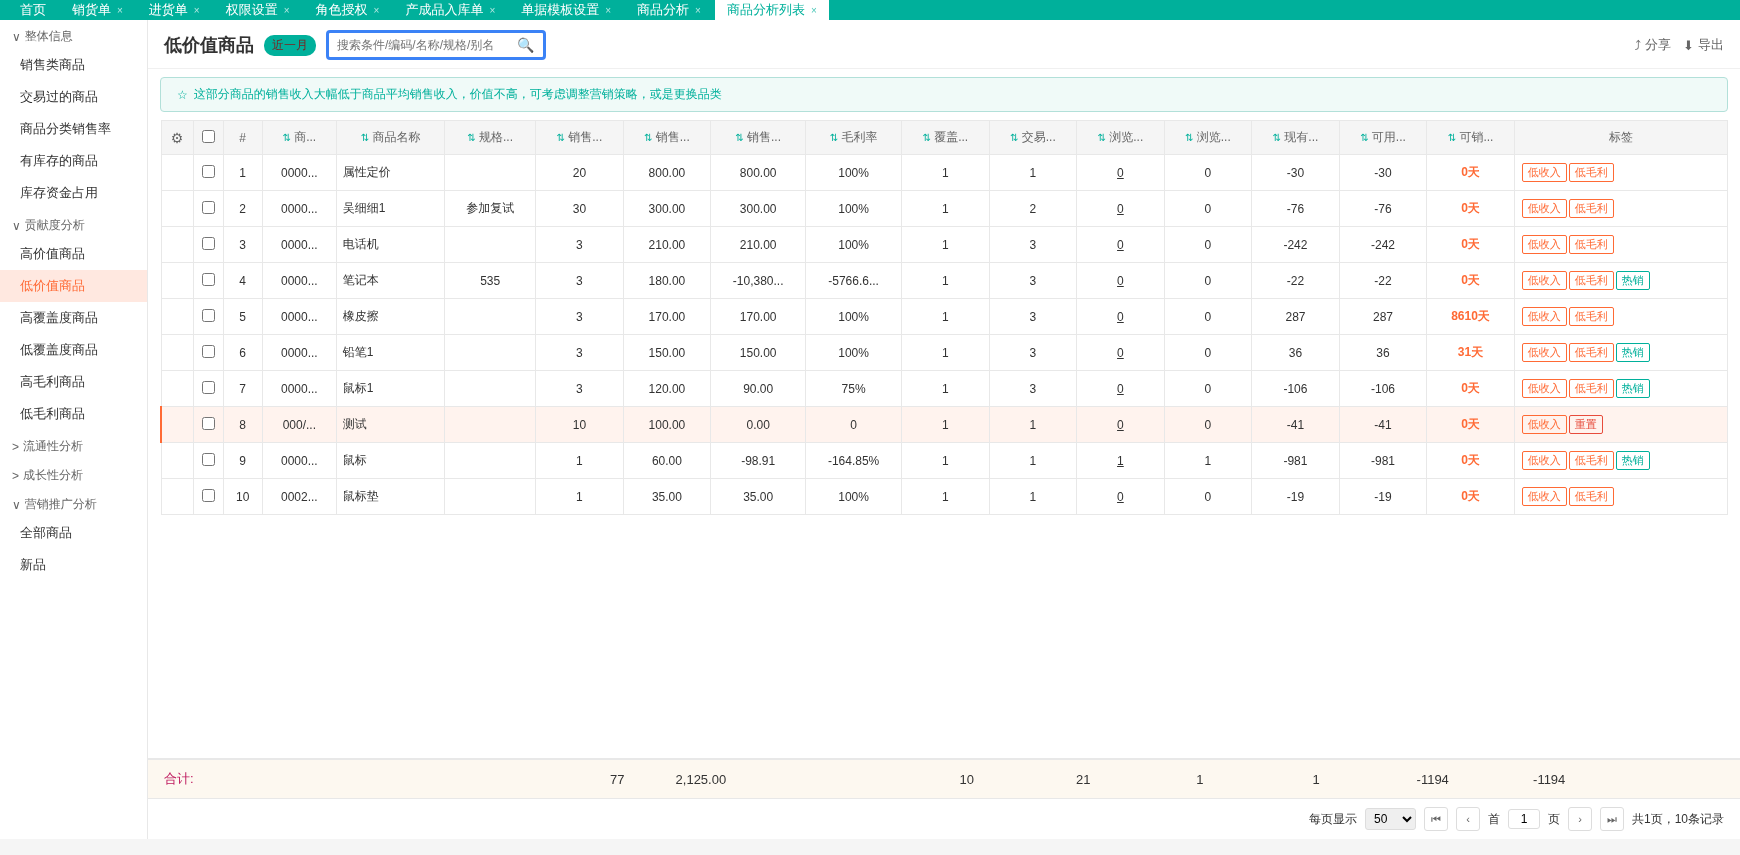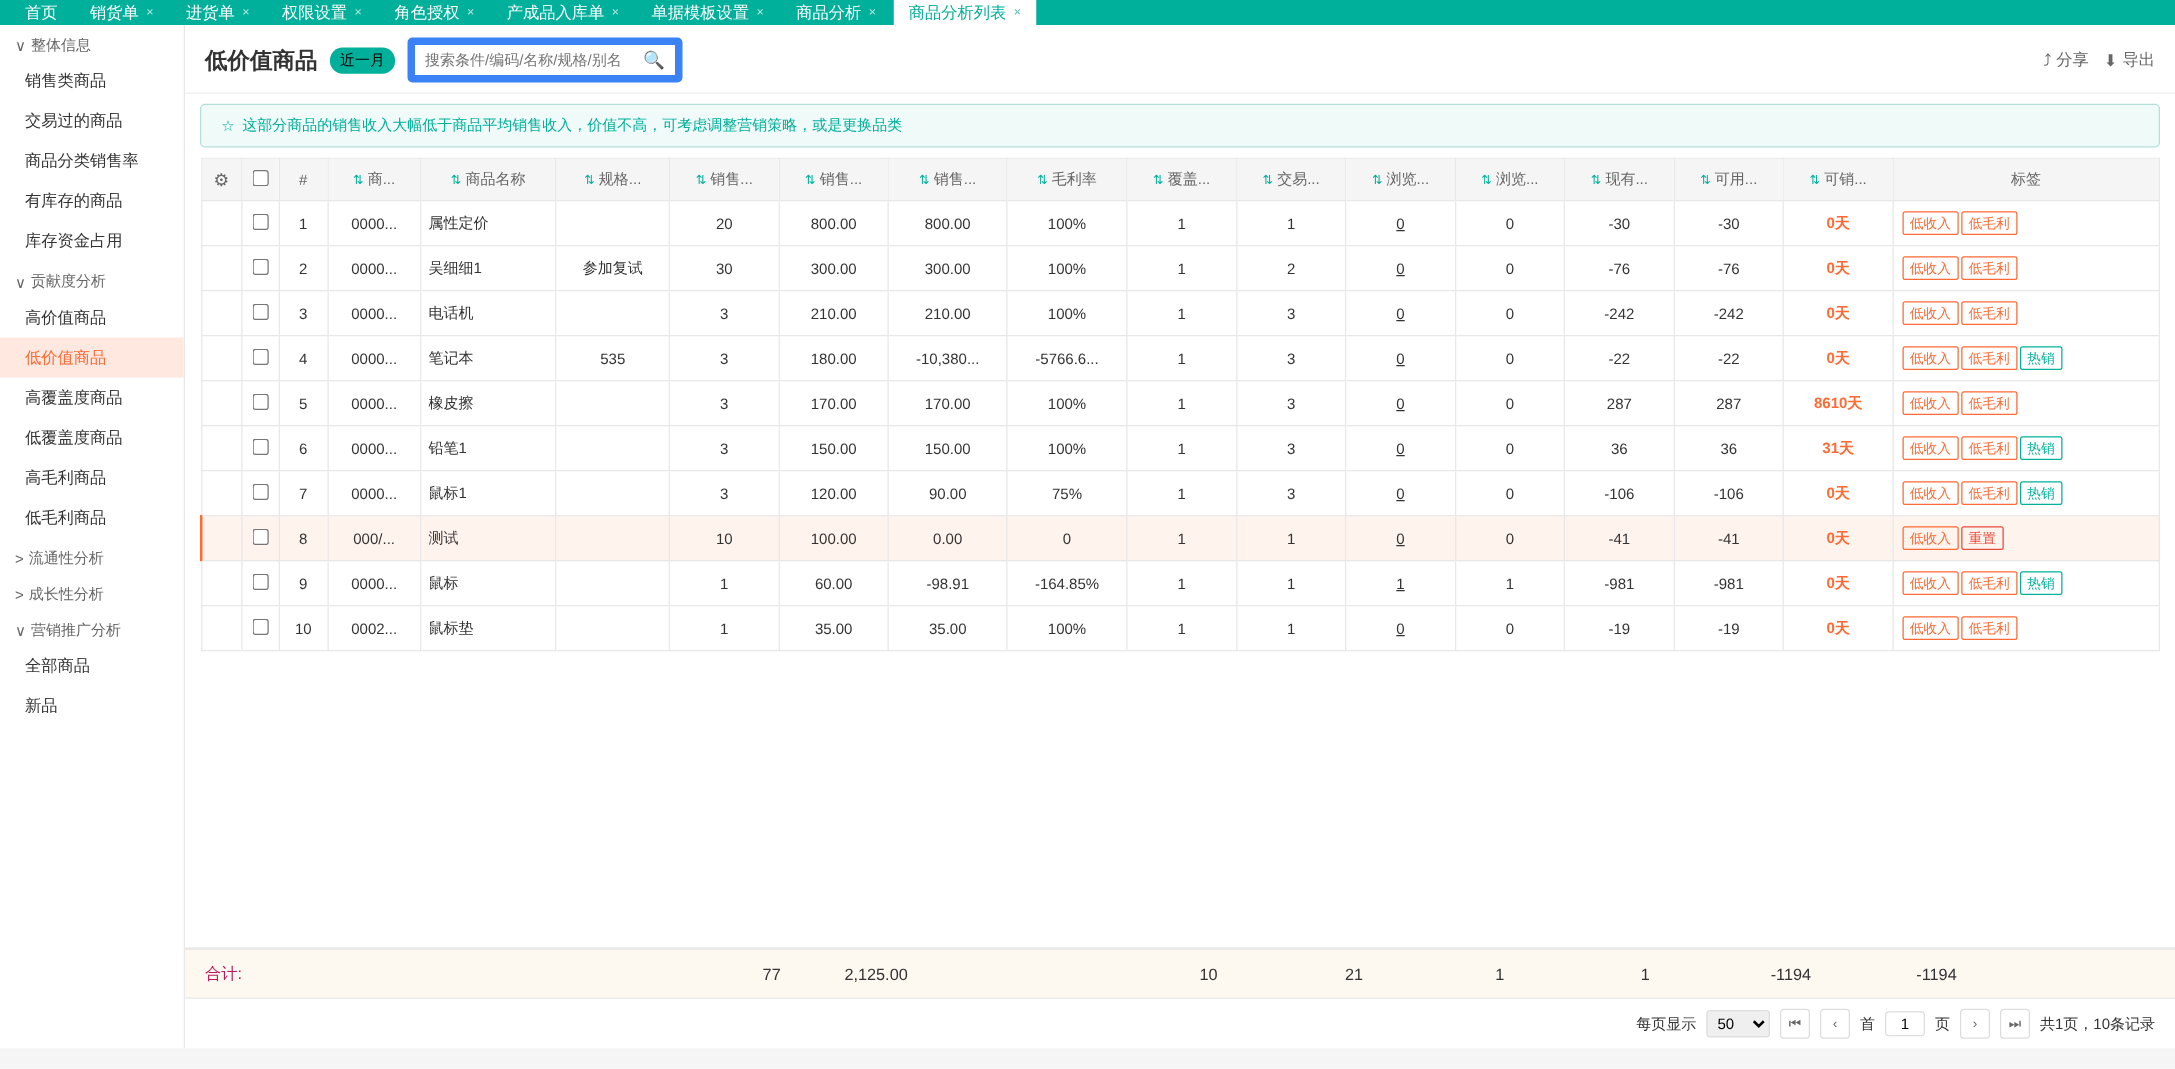--- a/index.html
+++ b/index.html
@@ -77,28 +77,28 @@
       border-bottom: 1px solid #f0f0f0;
       flex-shrink: 0;
     }
     .page-title {
       font-size: 18px;
       font-weight: bold;
       color: #333;
     }
     .date-badge {
       background: #00b09b;
-      color: #000000;
+      color: #7f1d1d;
       padding: 2px 8px;
       border-radius: 10px;
       font-size: 12px;
       cursor: pointer;
     }
     .search-box {
-      border: 6px solid #3b82f6;
+      border: 3px solid #3b82f6;
       border-radius: 4px;
       padding: 4px 8px;
       display: flex;
       align-items: center;
       gap: 4px;
       width: 220px;
     }
     .search-box input {
       border: none;
       outline: none;

